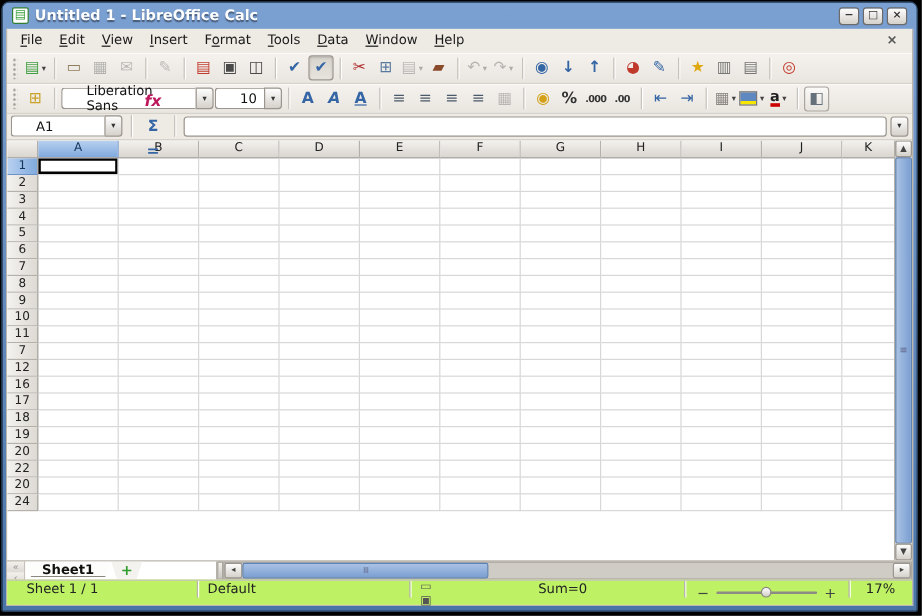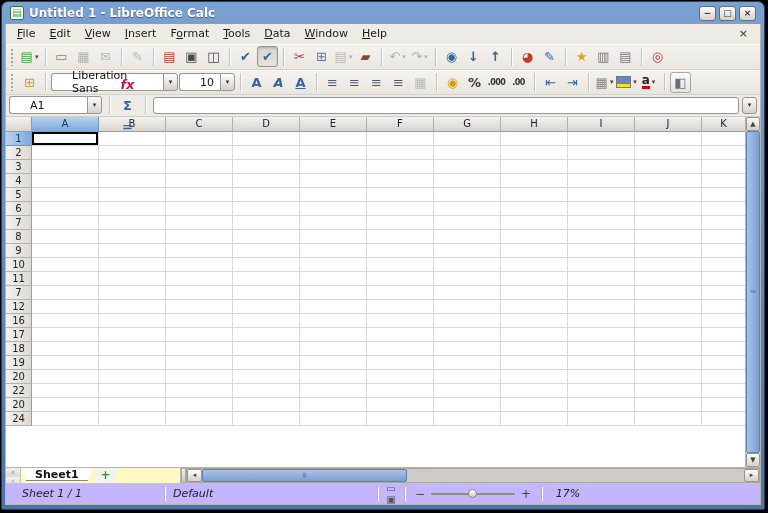--- a/index.html
+++ b/index.html
@@ -79,45 +79,45 @@
              display:flex; flex-direction:column; }
   .sbtn { height:14px; flex:0 0 14px; background:linear-gradient(#fdfdfd,#d5d1cb); border:1px solid #9a958e;
           border-radius:2px; font-size:7px; color:#444; display:flex; align-items:center; justify-content:center; }
   .vthumb { flex:1; margin:0; background:linear-gradient(90deg,#a9c2e5,#7b9fd2); border:1px solid #5d82b4;
             border-radius:2px; display:flex; align-items:center; justify-content:center; }
   .thumb-grip { color:#557; font-size:8px; line-height:4px; opacity:.7; }
   
   .tabrow { height:16px; flex:0 0 16px; display:flex; align-items:stretch; background:#e6e2dc; border-top:1px solid #b5b1ab; }
   .navbtn { width:15px; display:flex; align-items:center; justify-content:center; font-size:8px; color:#999;
             background:linear-gradient(#f3f0ec,#ddd9d3); border-right:1px solid #c6c2bb; }
-  .tabdeck { width:160px; background:#fef9c3; display:flex; align-items:stretch; border-right:1px solid #b5b1ab; }
+  .tabdeck { width:160px; background:#ffffff; display:flex; align-items:stretch; border-right:1px solid #b5b1ab; }
   .sheet-tab { position:relative; padding:0 14px; display:flex; align-items:center; }
   .sheet-tab .shape { position:absolute; inset:0; background:#fdfdfc;
                       clip-path:polygon(0 0,100% 0,calc(100% - 5px) 100%,5px 100%);
                       border-bottom:1px solid #8a8680; }
   .sheet-tab .lbl { position:relative; font-size:11px; font-weight:bold; color:#111; }
   .add-tab { position:relative; width:26px; display:flex; align-items:center; justify-content:center; }
   .add-tab .shape { position:absolute; inset:0; background:#f4f2ee;
                     clip-path:polygon(0 0,100% 0,calc(100% - 5px) 100%,5px 100%); }
   .add-tab .lbl { position:relative; color:#2f9e2f; font-weight:bold; font-size:12px; line-height:1; }
   .tab-splitter { width:5px; background:linear-gradient(#f3f0ec,#c9c5bf); border:1px solid #a9a59f; }
   .hscroll { flex:1; display:flex; align-items:stretch; background:#cfccc6; border:1px solid #aaa69f; }
   .hbtn { width:15px; display:flex; align-items:center; justify-content:center; font-size:7px; color:#444;
           background:linear-gradient(#fdfdfd,#d5d1cb); border:1px solid #9a958e; border-radius:2px; }
   .hthumb { width:205px; background:linear-gradient(#a9c2e5,#7b9fd2); border:1px solid #5d82b4; border-radius:2px;
             display:flex; align-items:center; justify-content:center; }
   .hthumb .thumb-grip { transform:rotate(90deg); }
   .htrack { flex:1; }
   
-  .statusbar { height:21px; flex:0 0 21px; display:flex; align-items:center; background:#c4b5fd;
-               border-top:1px solid #c8c4be; font-size:11px; color:#222;font-style:italic; }
+  .statusbar { height:21px; flex:0 0 21px; display:flex; background:#bef264;
+               border-top:1px solid #c8c4be; font-size:11px; color:#222; }
   .sseg { padding:0 8px; white-space:nowrap; }
   .ssep { width:1px; height:14px; background:#b7b3ad; box-shadow:1px 0 0 #fff; }
   .seg-sheet { width:158px; padding-left:16px; }
-  .seg-style { width:212px; }
+  .seg-style { width:176px; }
   .sicon { width:26px; display:flex; align-items:center; justify-content:center; color:#555; font-size:10px; }
   .seg-sum { flex:1; text-align:center; }
   .zoomwrap { display:flex; align-items:center; gap:6px; padding:0 10px; }
   .zbtn { color:#444; font-size:12px; line-height:1; }
   .ztrack { position:relative; width:84px; height:2px; background:#8e8a84; border-radius:1px; }
   .zhandle { position:absolute; left:50%; top:-4px; width:9px; height:9px; margin-left:-5px; border-radius:50%;
              background:linear-gradient(#fdfdfd,#d2cec8); border:1px solid #8a8680; }
   .seg-zoom { width:52px; text-align:right; padding-right:14px; }
 </style>
 </head>
@@ -684,20 +684,21 @@
         <span class="hbtn">▸</span>
       </span>
     </div>
 
     <div class="statusbar">
       <span class="sseg seg-sheet">Sheet 1 / 1</span>
       <span class="ssep"></span>
       <span class="sseg seg-style">Default</span>
       <span class="ssep"></span>
       <span id="status-icons"><span class="sicon">▭</span><span class="ssep"></span><span class="sicon">▣</span><span class="ssep"></span></span>
+      <span class="sseg seg-sum">Sum=0</span>
       <span class="ssep"></span>
       <span class="zoomwrap">
         <span class="zbtn">−</span>
         <span class="ztrack">
           <span class="zhandle"></span>
         </span>
         <span class="zbtn">+</span>
       </span>
       <span class="ssep"></span>
       <span class="sseg seg-zoom">17%</span>

